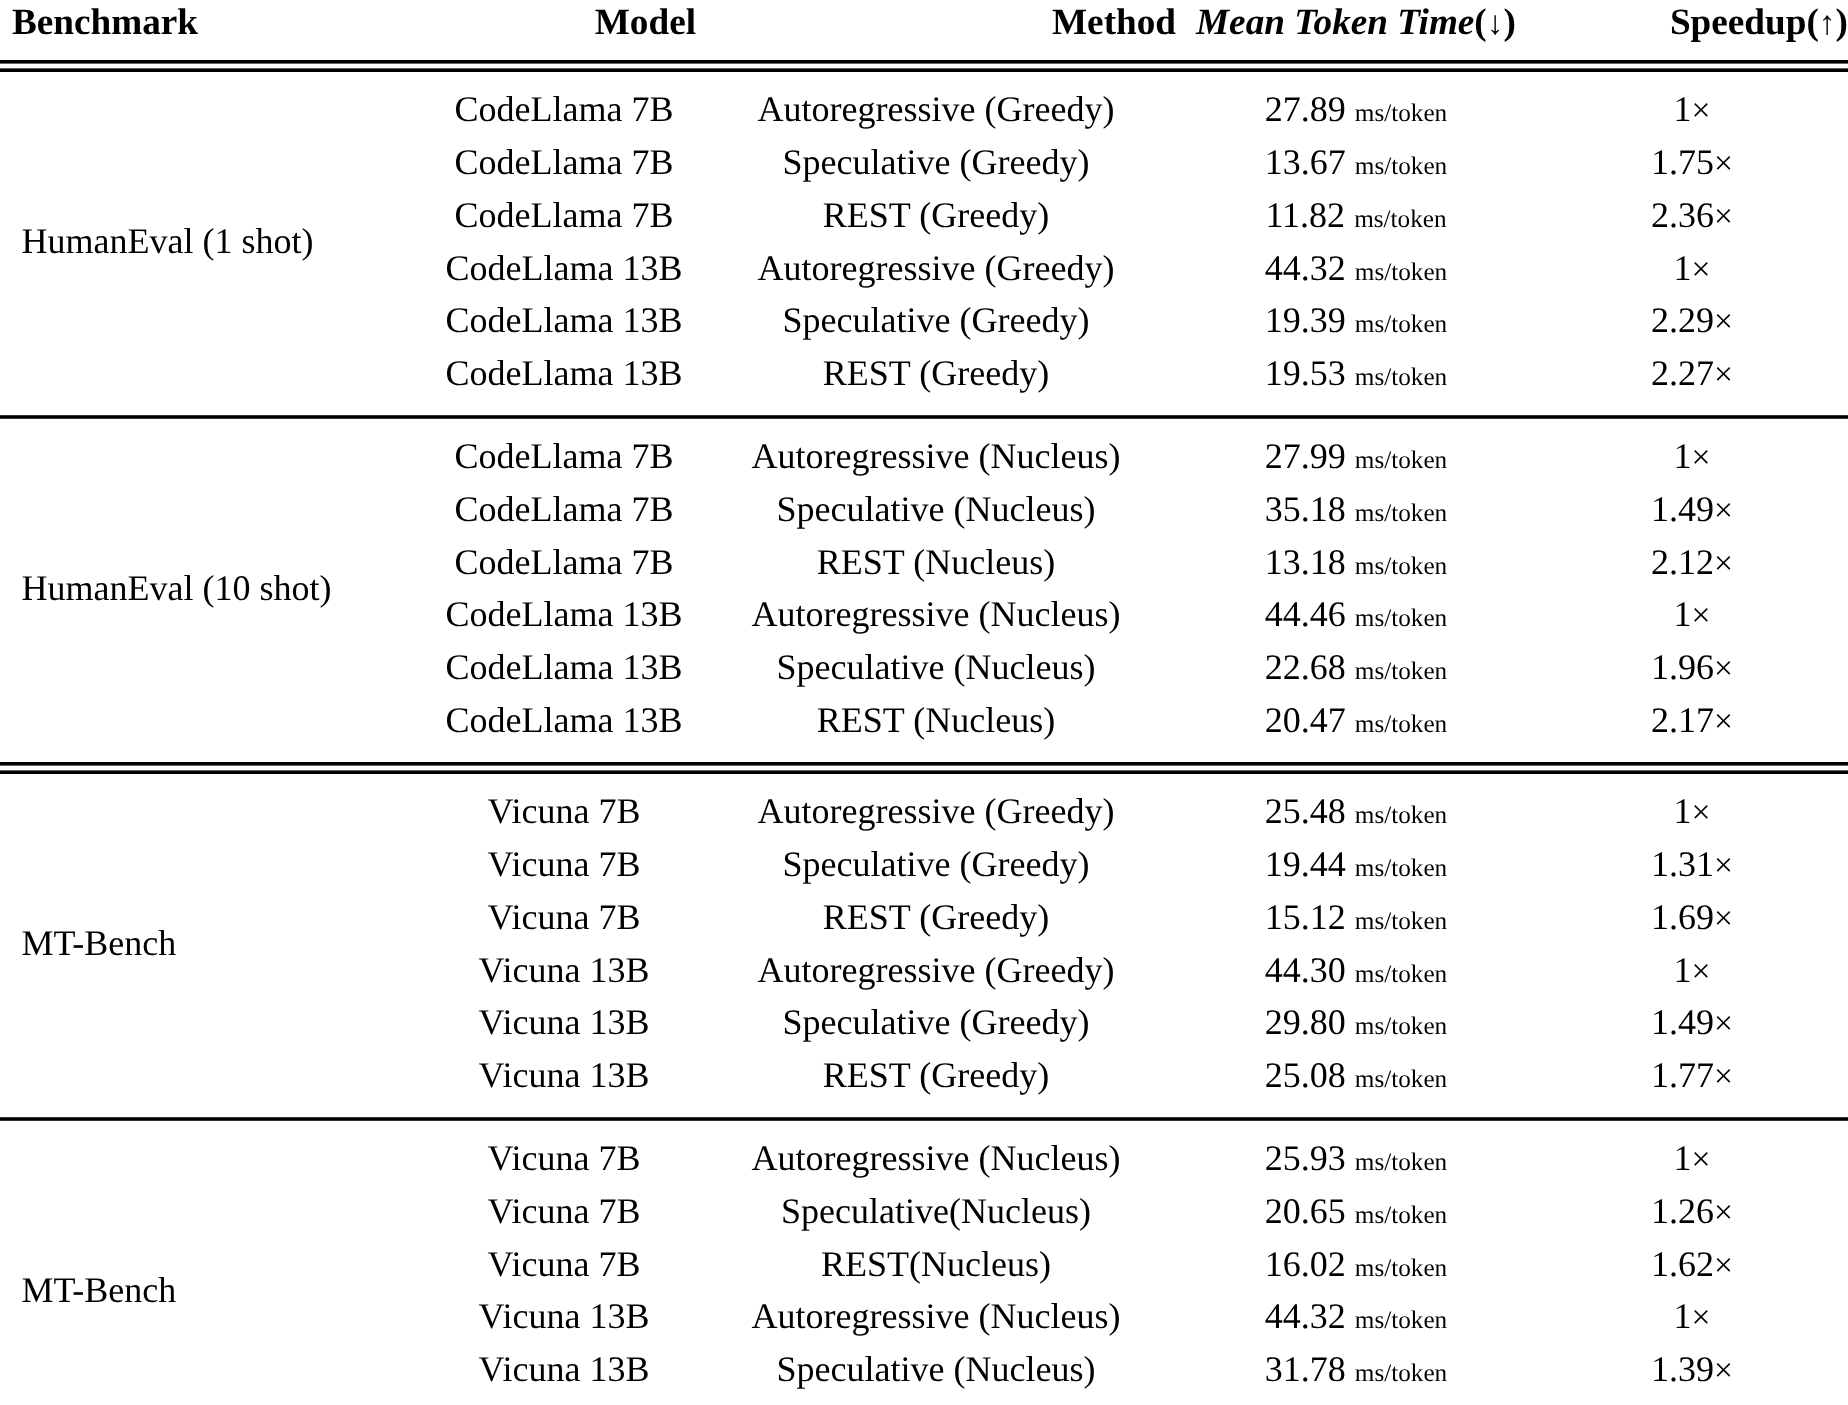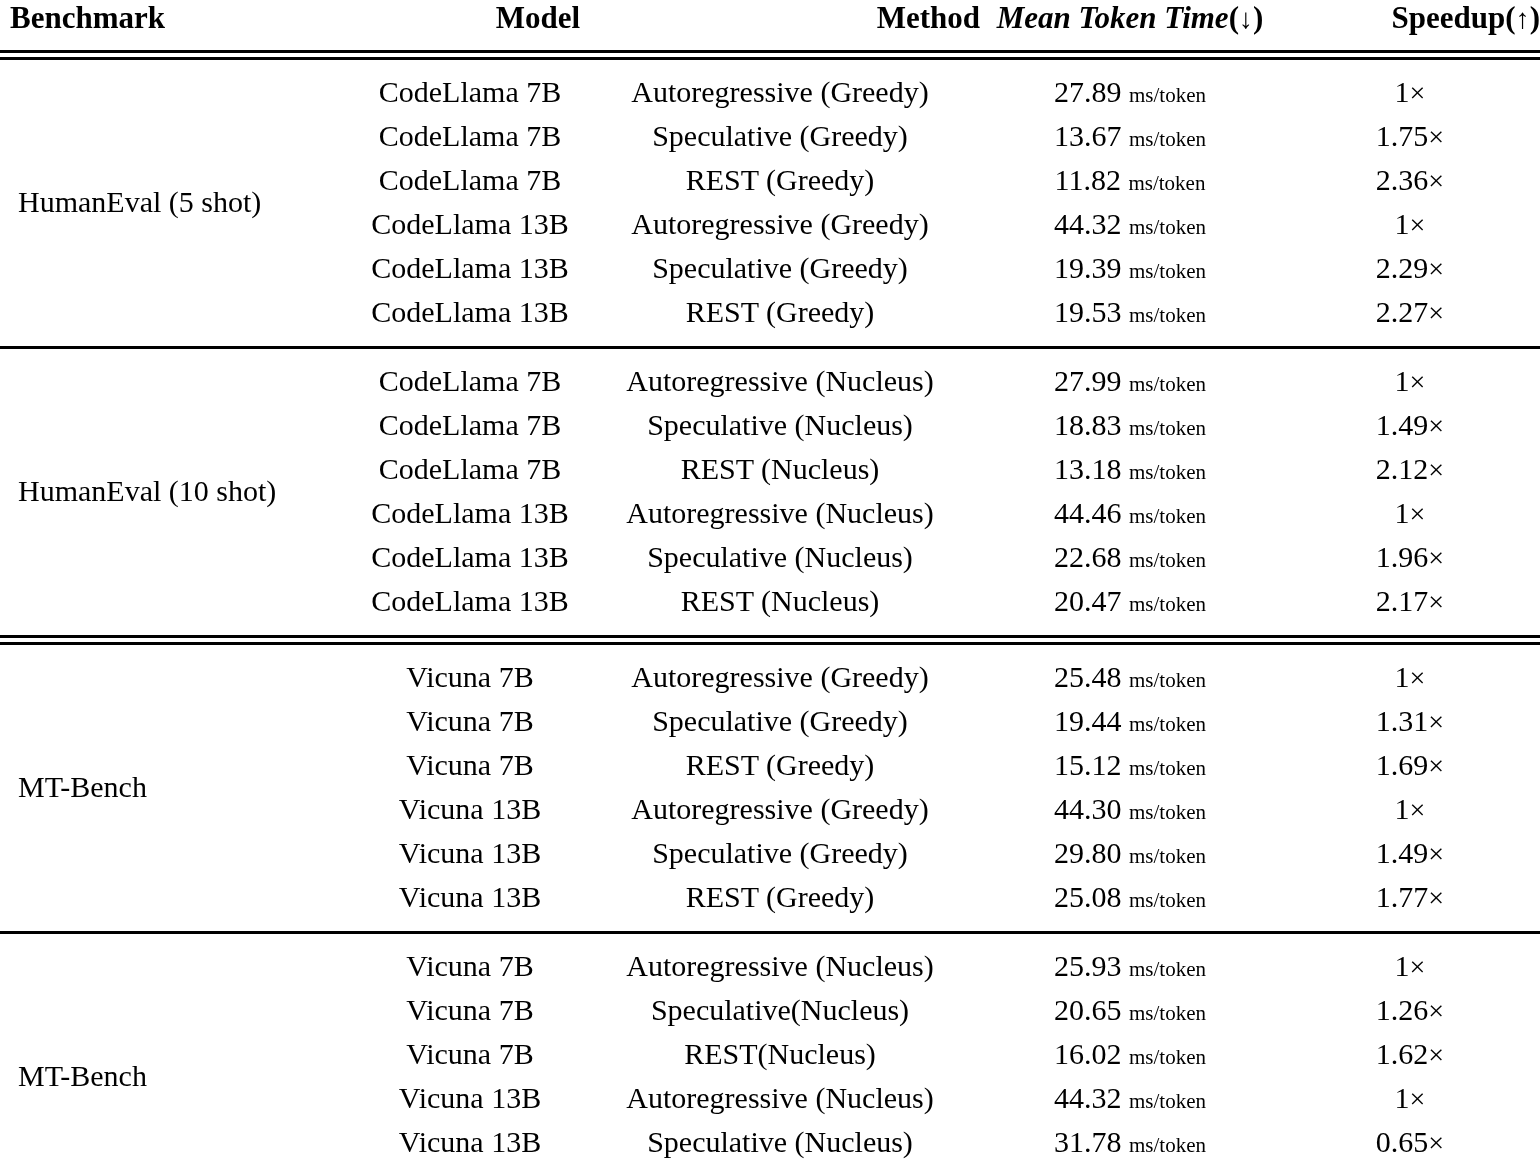--- a/index.html
+++ b/index.html
@@ -138,21 +138,21 @@
     <tbody id="table-body">
         <tr class="rule-double">
           <td colspan="5">
             <div class="bar-outer"></div>
           </td>
         </tr>
         <tr class="spacer-top">
           <td colspan="5"></td>
         </tr>
         <tr>
-          <td class="benchmark" rowspan="6">HumanEval (5 shot)</td>
+          <td class="benchmark" rowspan="6">HumanEval (1 shot)</td>
           <td class="model">CodeLlama 7B</td>
           <td class="method">Autoregressive (Greedy)</td>
           <td class="time"><span>27.89</span> <span class="unit">ms/token</span></td>
           <td class="speedup"><span>1</span><span class="times">×</span></td>
         </tr>
         <tr>
           <td class="model">CodeLlama 7B</td>
           <td class="method">Speculative (Greedy)</td>
           <td class="time"><span>13.67</span> <span class="unit">ms/token</span></td>
           <td class="speedup"><span>1.75</span><span class="times">×</span></td>
@@ -195,21 +195,21 @@
         <tr>
           <td class="benchmark" rowspan="6">HumanEval (10 shot)</td>
           <td class="model">CodeLlama 7B</td>
           <td class="method">Autoregressive (Nucleus)</td>
           <td class="time"><span>27.99</span> <span class="unit">ms/token</span></td>
           <td class="speedup"><span>1</span><span class="times">×</span></td>
         </tr>
         <tr>
           <td class="model">CodeLlama 7B</td>
           <td class="method">Speculative (Nucleus)</td>
-          <td class="time"><span>18.83</span> <span class="unit">ms/token</span></td>
+          <td class="time"><span>35.18</span> <span class="unit">ms/token</span></td>
           <td class="speedup"><span>1.49</span><span class="times">×</span></td>
         </tr>
         <tr>
           <td class="model">CodeLlama 7B</td>
           <td class="method">REST (Nucleus)</td>
           <td class="time"><span>13.18</span> <span class="unit">ms/token</span></td>
           <td class="speedup"><span>2.12</span><span class="times">×</span></td>
         </tr>
         <tr>
           <td class="model">CodeLlama 13B</td>
@@ -310,21 +310,21 @@
         <tr>
           <td class="model">Vicuna 13B</td>
           <td class="method">Autoregressive (Nucleus)</td>
           <td class="time"><span>44.32</span> <span class="unit">ms/token</span></td>
           <td class="speedup"><span>1</span><span class="times">×</span></td>
         </tr>
         <tr>
           <td class="model">Vicuna 13B</td>
           <td class="method">Speculative (Nucleus)</td>
           <td class="time"><span>31.78</span> <span class="unit">ms/token</span></td>
-          <td class="speedup"><span>0.65</span><span class="times">×</span></td>
+          <td class="speedup"><span>1.39</span><span class="times">×</span></td>
         </tr>
         <tr>
           <td class="model">Vicuna 13B</td>
           <td class="method">REST (Nucleus)</td>
           <td class="time"><span>25.92</span> </td>
           <td class="speedup"><span>1.71</span></td>
         </tr>
       </tbody>
   </table>
 </div>

